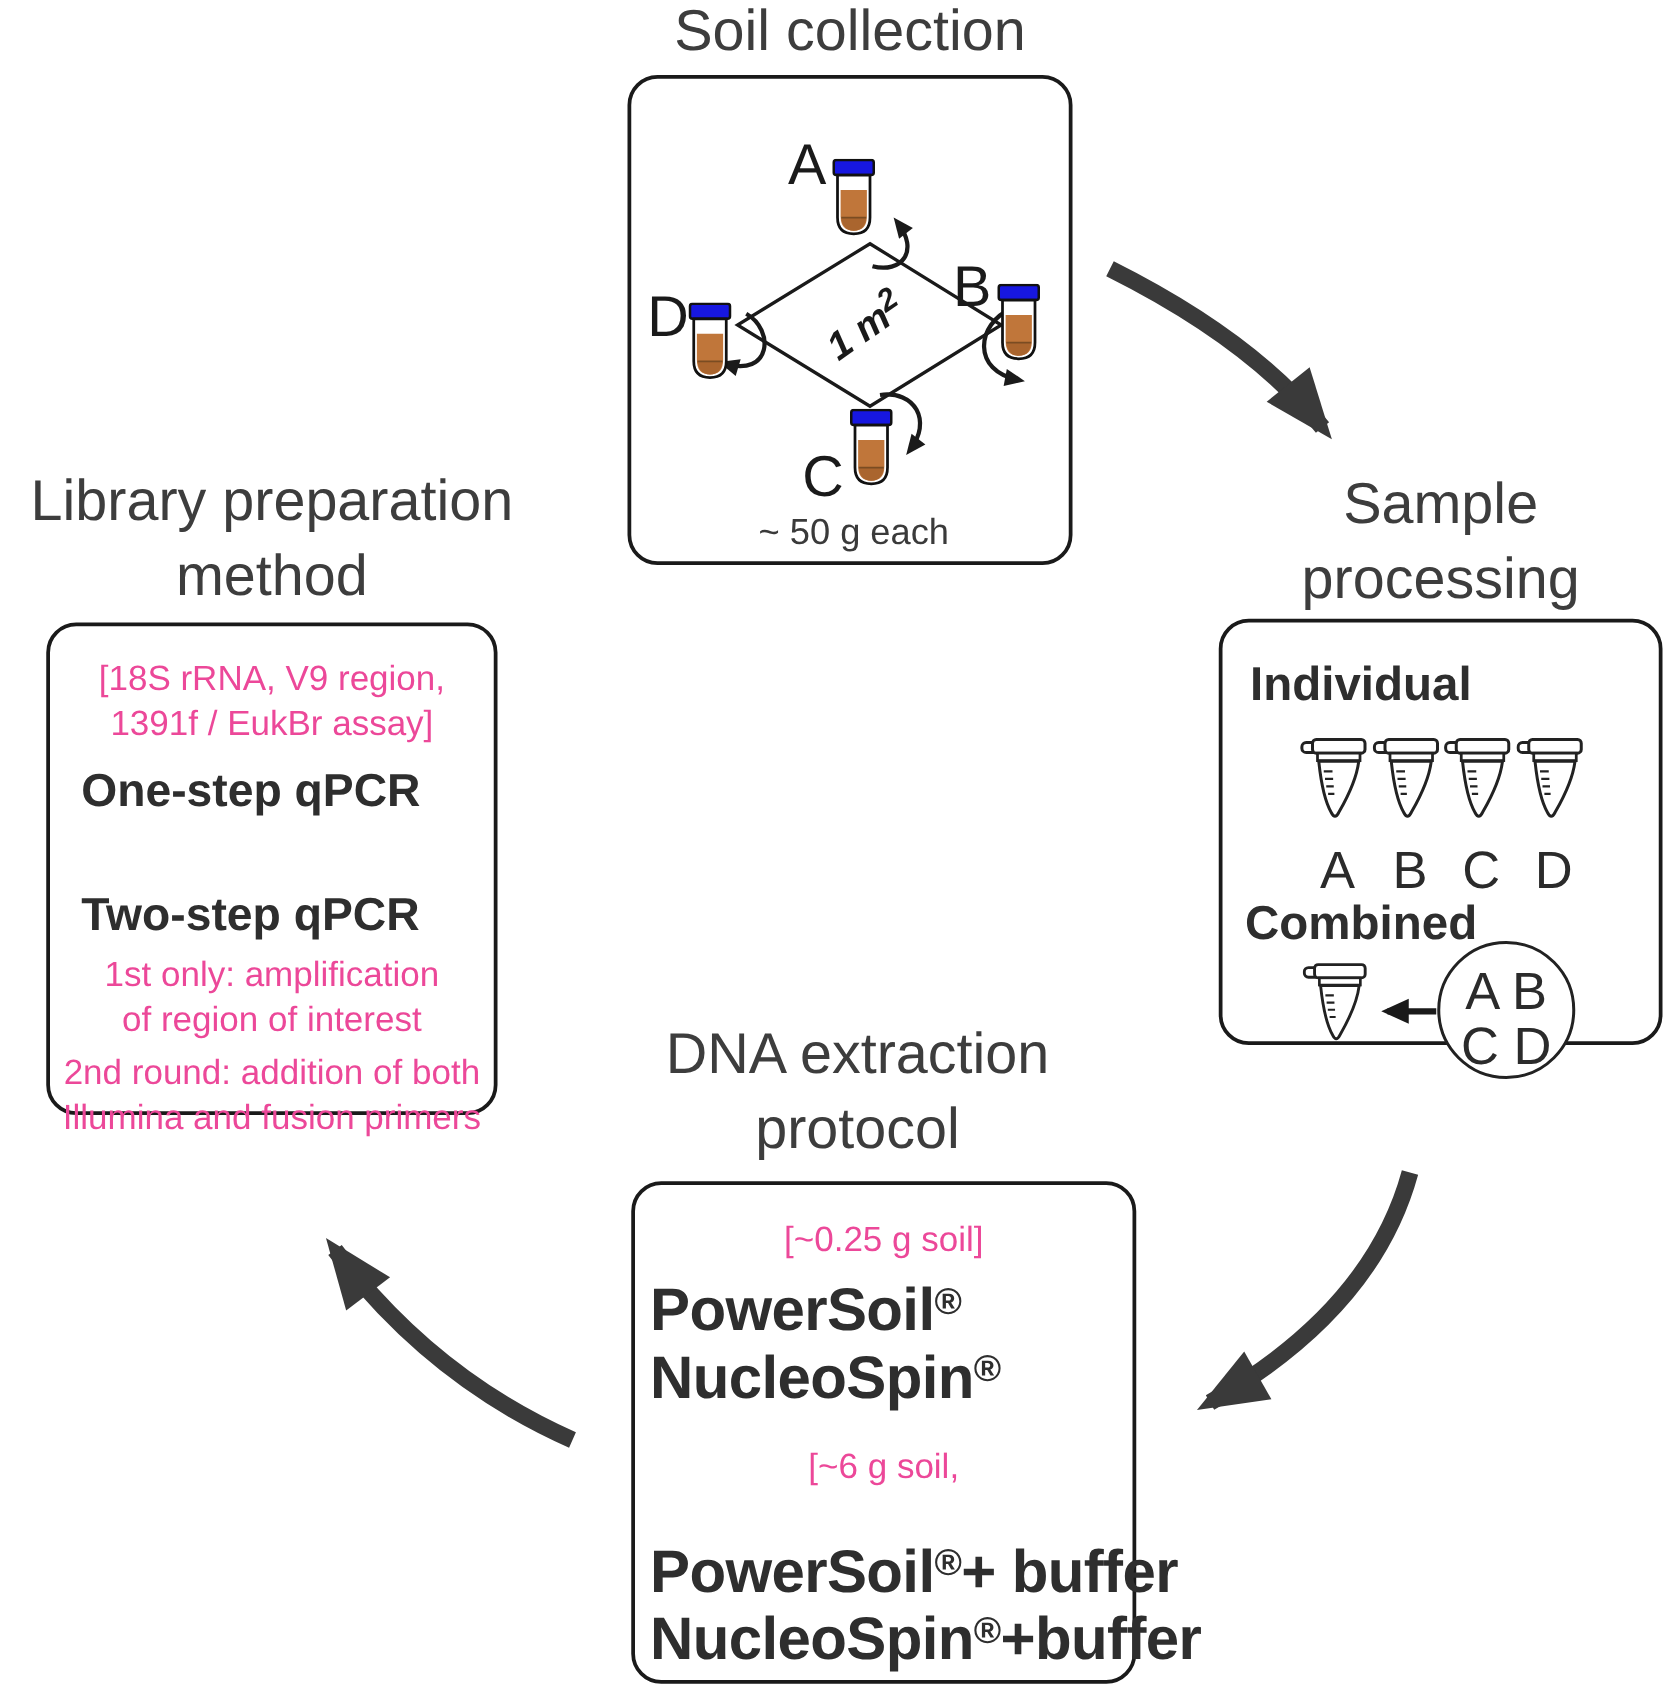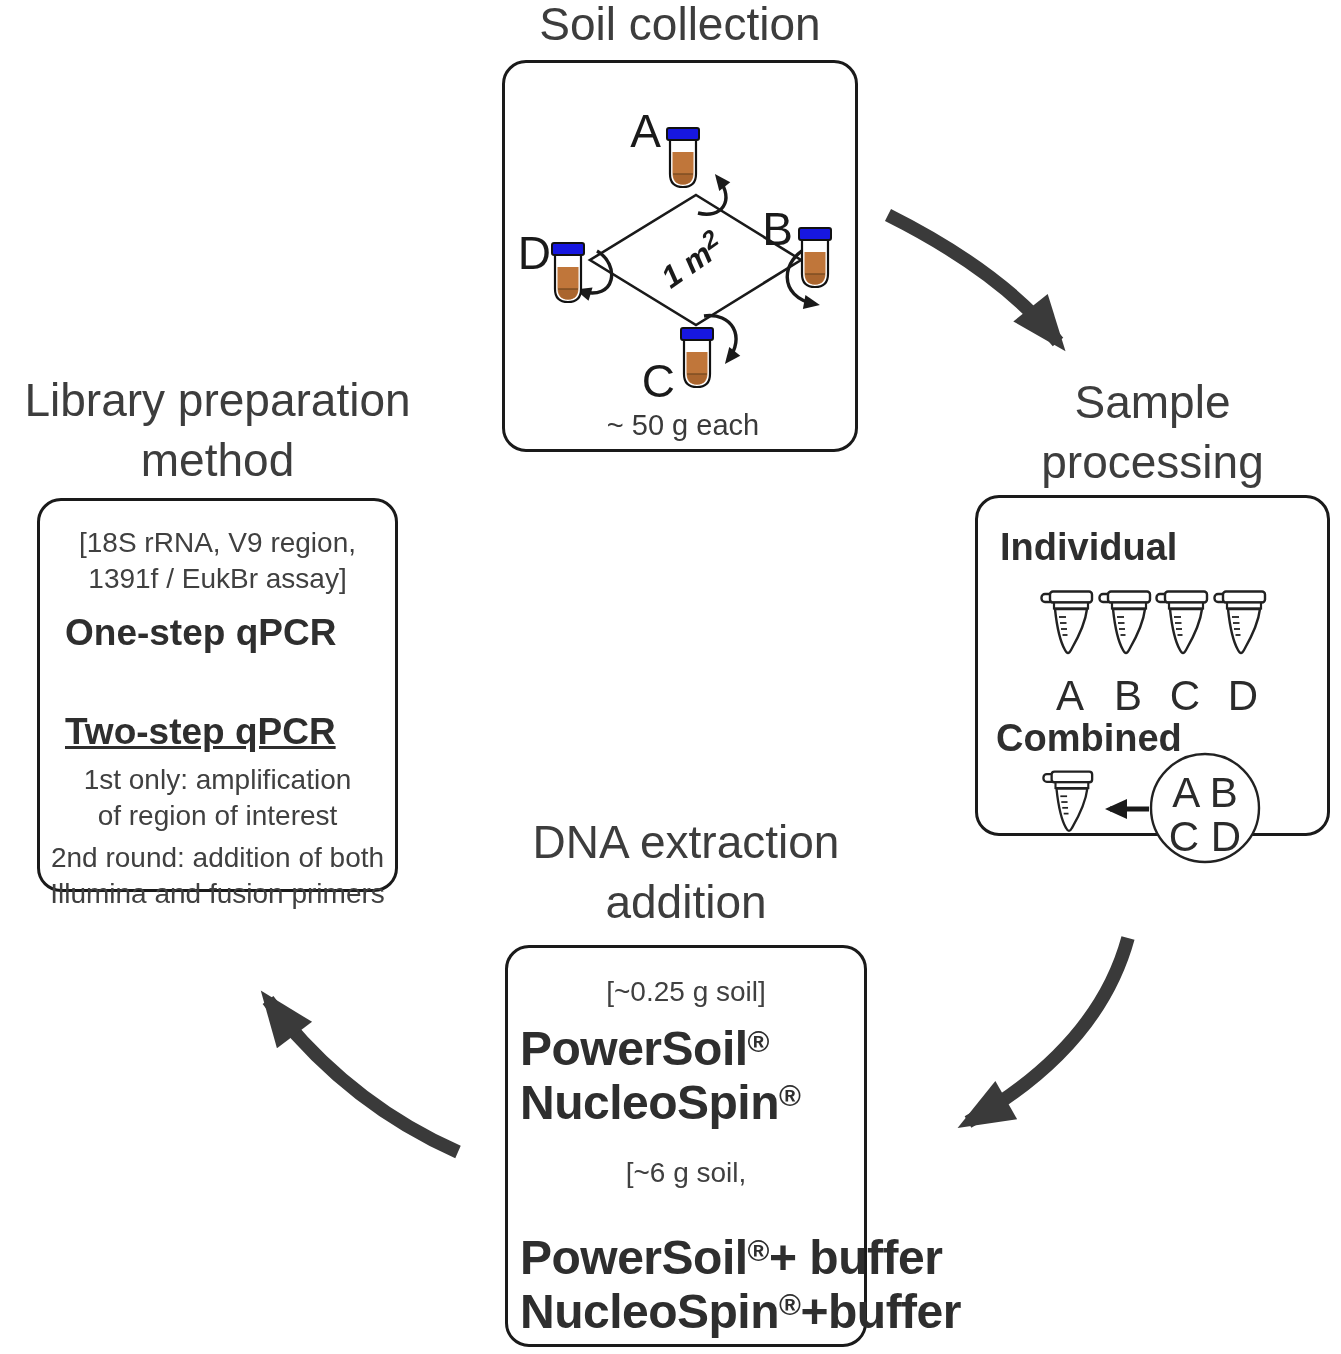--- a/index.html
+++ b/index.html
@@ -11,21 +11,21 @@
     position:absolute;background:#fff;border:3.5px solid #1a1a1a;border-radius:24px;
     box-sizing:border-box;
   }
   .title{
     position:absolute;color:#3d3d3d;font-size:46px;line-height:60px;
     text-align:center;letter-spacing:0;
   }
   .title div{white-space:nowrap;}
   
   .vstack{display:flex;flex-direction:column;align-items:center;width:100%;box-sizing:border-box;}
-  .t-small{font-size:28px;line-height:36px;color:#404040;text-align:center;}
+  .t-small{font-size:28px;line-height:36px;color:#ec4899;text-align:center;}
   .t-bold{font-size:37px;line-height:44px;font-weight:bold;color:#2e2e2e;white-space:nowrap;}
   .self-left{align-self:flex-start;}
   sup.reg{font-size:0.62em;vertical-align:0.45em;font-weight:bold;}
   .kit-line{font-size:48px;line-height:47px;font-weight:bold;color:#2e2e2e;white-space:nowrap;letter-spacing:-0.5px;}
   .arrow-overlay{position:absolute;left:0;top:0;pointer-events:none;}
 </style>
 </head>
 <body>
 
 <div class="canvas">
@@ -39,21 +39,21 @@
     <div>processing</div>
   </div>
 
   <div class="title" style="left:-10px;top:370px;width:455px;">
     <div>Library preparation</div>
     <div>method</div>
   </div>
 
   <div class="title" style="left:505px;top:812px;width:362px;">
     <div>DNA extraction</div>
-    <div>addition</div>
+    <div>protocol</div>
   </div>
 
   <div class="box" style="left:502px;top:60px;width:356px;height:392px;">
     <svg width="349" height="385" viewBox="0 0 349 385">
       <defs>
         <marker id="mCurl" markerUnits="userSpaceOnUse" markerWidth="18" markerHeight="16" refX="12" refY="8" orient="auto">
           <path d="M1,1 L17,8 L1,15 Z" fill="#1a1a1a"></path>
         </marker>
         <symbol id="soiltube" viewBox="0 0 40 64">
           <rect x="4" y="1" width="32" height="12" rx="2" fill="#1717e0" stroke="#111" stroke-width="2"></rect>
@@ -132,29 +132,29 @@
       <text x="227" y="309" text-anchor="middle" font-size="42" fill="#2b2b2b">A B</text>
       <text x="227" y="353" text-anchor="middle" font-size="42" fill="#2b2b2b">C D</text>
     </svg>
   </div>
 
   <div class="box" style="left:37px;top:498px;width:361px;height:394px;">
     <div class="vstack" style="padding-top:24px;">
       <div class="t-small">[18S rRNA, V9 region,</div>
       <div class="t-small">1391f / EukBr assay]</div>
       <div class="t-bold self-left" style="margin:14px 0 0 25px;">One-step qPCR</div>
-      <div class="t-bold self-left" style="margin:55px 12px 0 25px;text-decoration:underline;">Two-step qPCR</div>
+      <div class="t-bold self-left" style="margin:55px 12px 0 25px;">Two-step qPCR</div>
       <div class="t-small" style="margin-top:8px;">1st only: amplification</div>
       <div class="t-small">of region of interest</div>
       <div class="t-small" style="margin-top:6px;">2nd round: addition of both</div>
       <div class="t-small">Illumina and fusion primers</div>
     </div>
   </div>
 
-  <div class="box" style="left:505px;top:945px;width:362px;height:402px;">
+  <div class="box" style="left:505px;top:945px;width:404px;height:402px;">
     <div class="vstack" style="padding-top:26px;">
       <div class="t-small">[~0.25 g soil]</div>
       <div class="kit-line self-left" style="margin:8px 0 0 12px;"><span>PowerSoil</span><sup class="reg">®</sup><span></span></div>
       <div class="kit-line self-left" style="margin:0 0 0 12px;"><span>NucleoSpin</span><sup class="reg">®</sup><span></span></div>
       <div class="t-small" style="margin-top:28px;">[~6 g soil,</div>
       <div class="kit-line self-left" style="margin:36px 0 0 12px;"><span>PowerSoil</span><sup class="reg">®</sup><span>+ buffer</span></div>
       <div class="kit-line self-left" style="margin:0 0 0 12px;"><span>NucleoSpin</span><sup class="reg">®</sup><span>+buffer</span></div>
     </div>
   </div>
 

